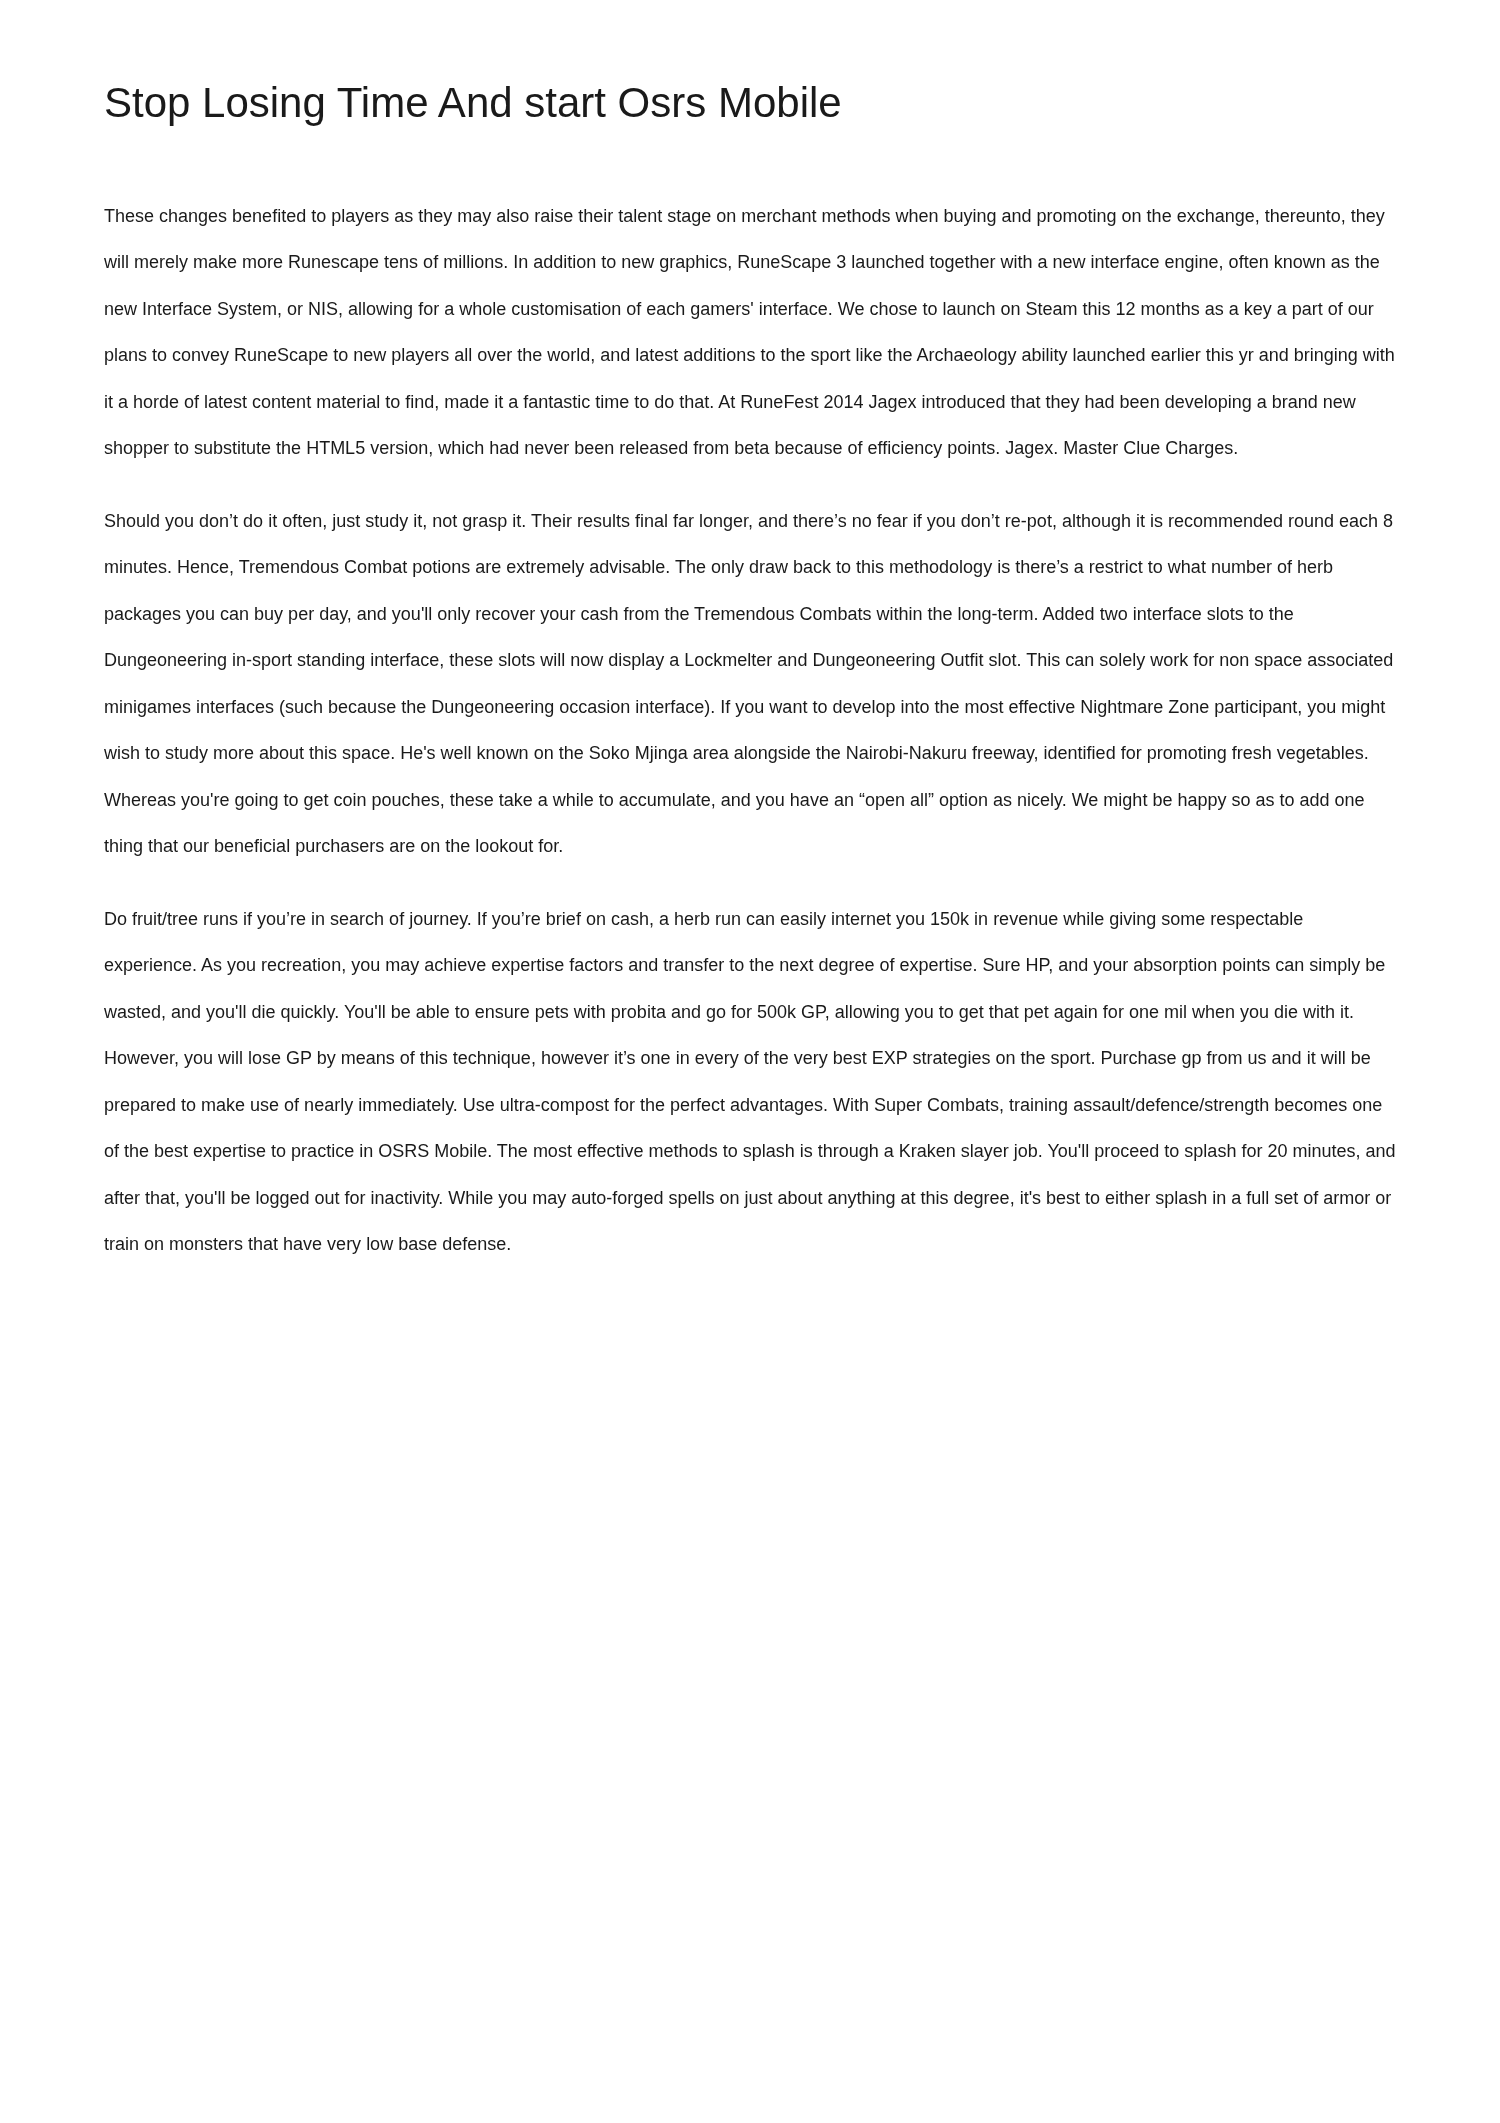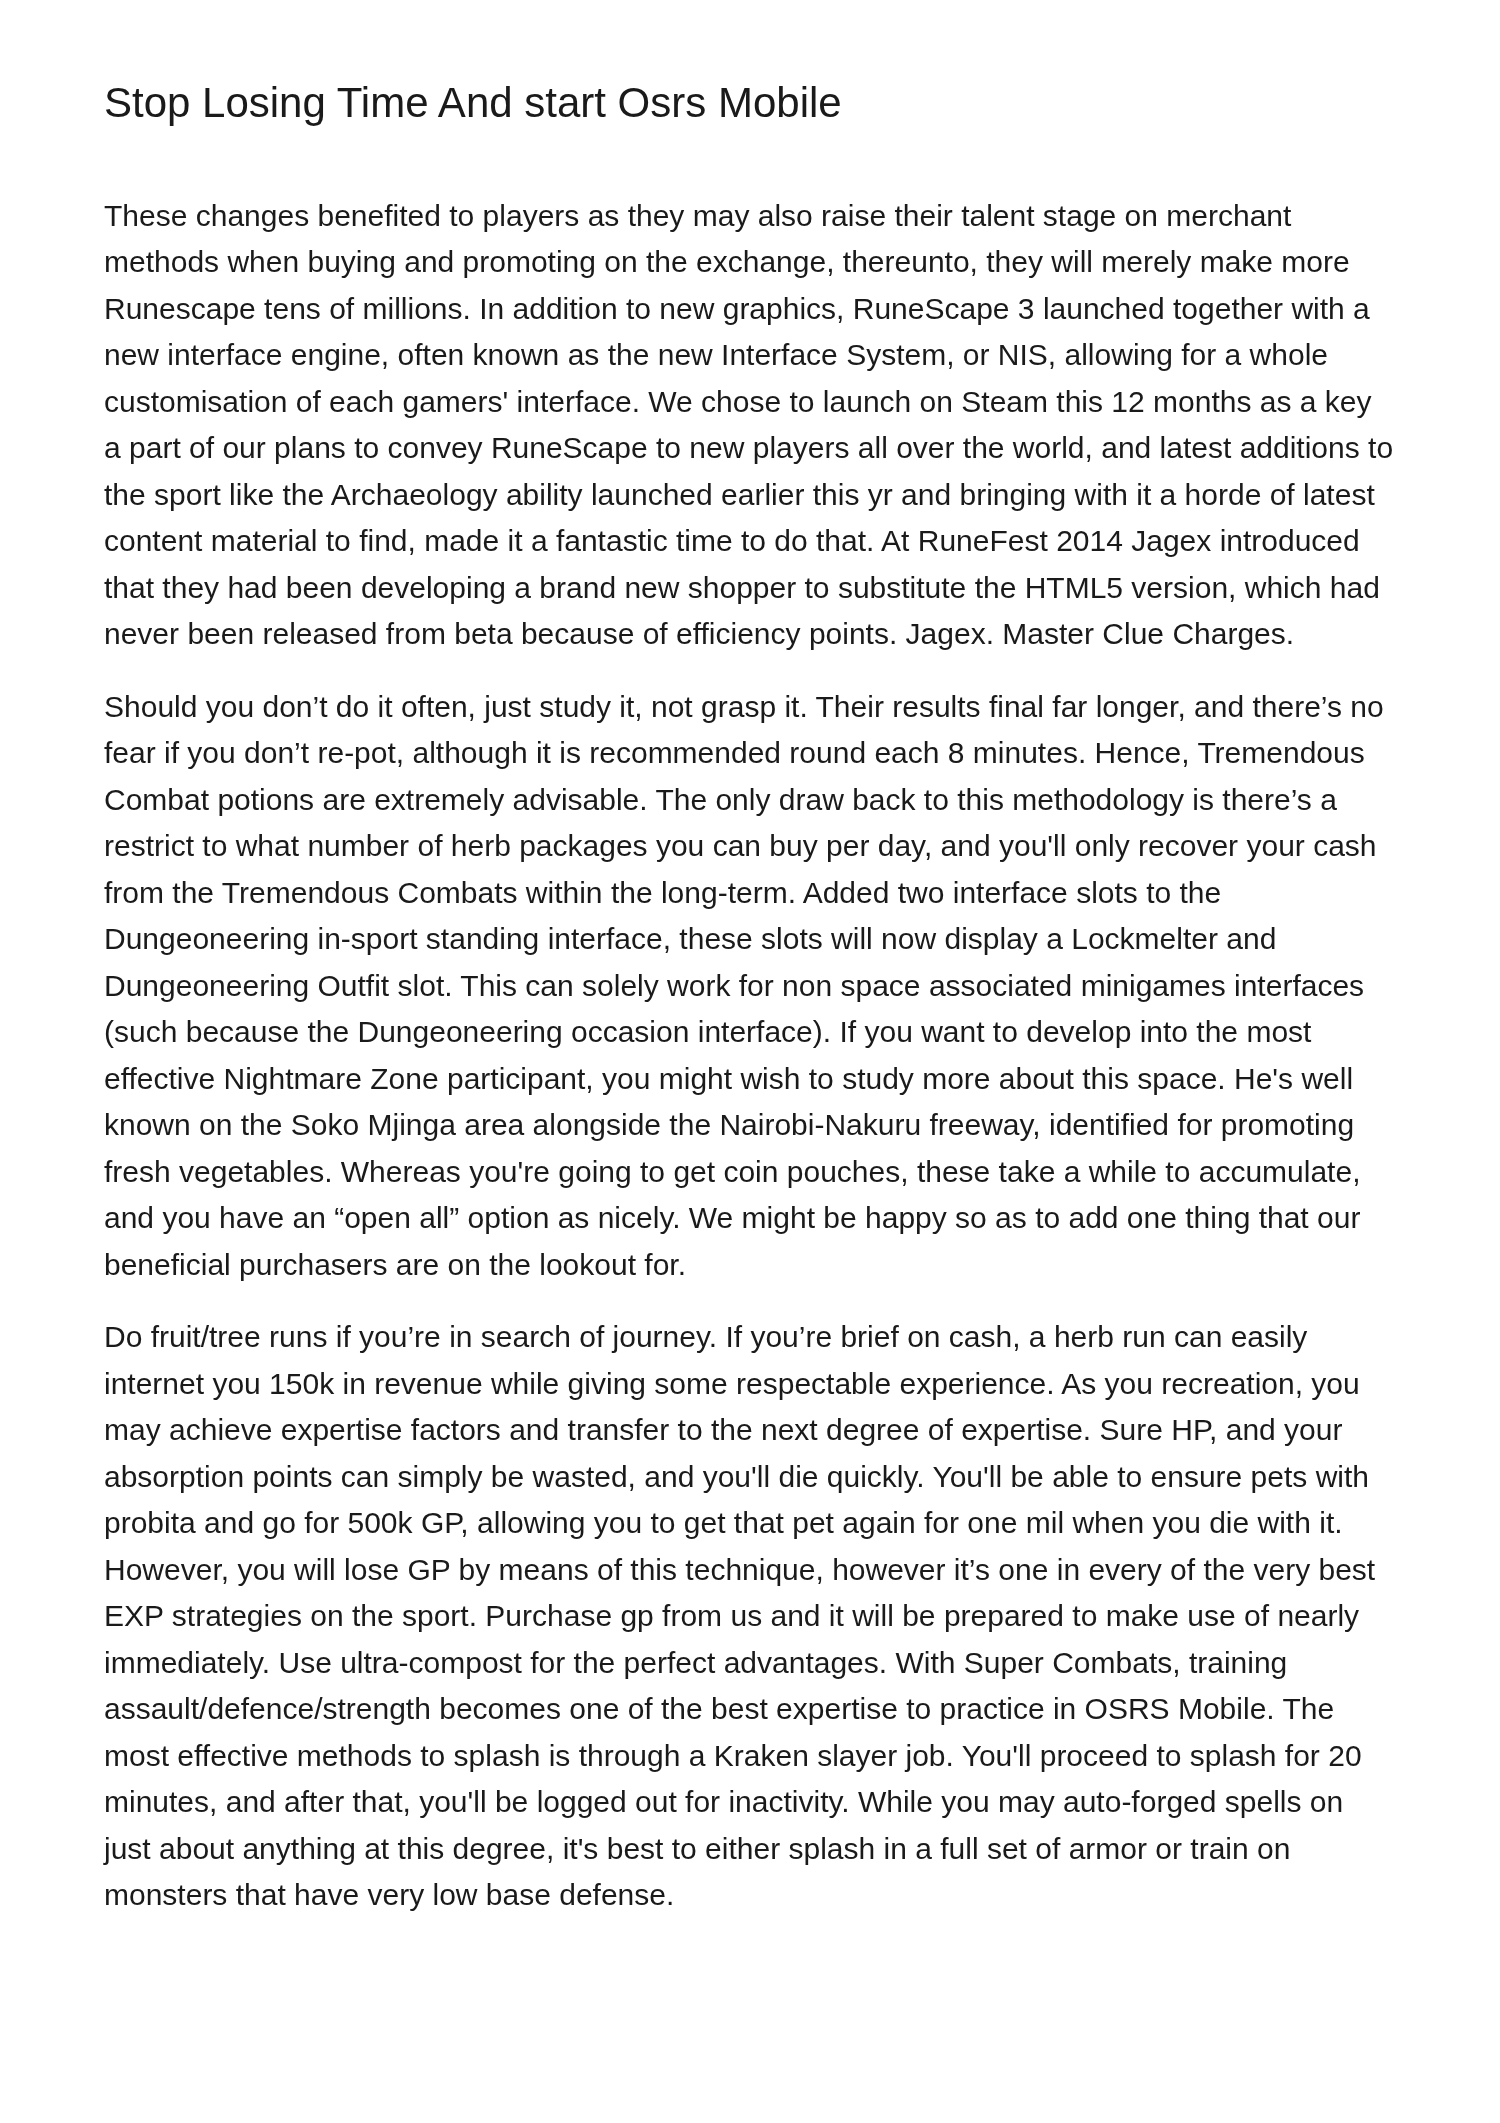--- a/index.html
+++ b/index.html
@@ -22,21 +22,21 @@
   h1.article-title {
     margin: 0 0 62px 0;
     font-size: 42px;
     font-weight: 400;
     line-height: 1.3;
     letter-spacing: 0;
     color: #1a1a1a;
   }
   p.article-paragraph {
     margin: 0 0 26px 0;
-    font-size: 30px;
+    font-size: 18px;
     line-height: 46.5px;
     font-weight: 400;
     color: #1a1a1a;
     text-align: left;
   }
 </style>
 </head>
 <body>
 
 <div class="page">

